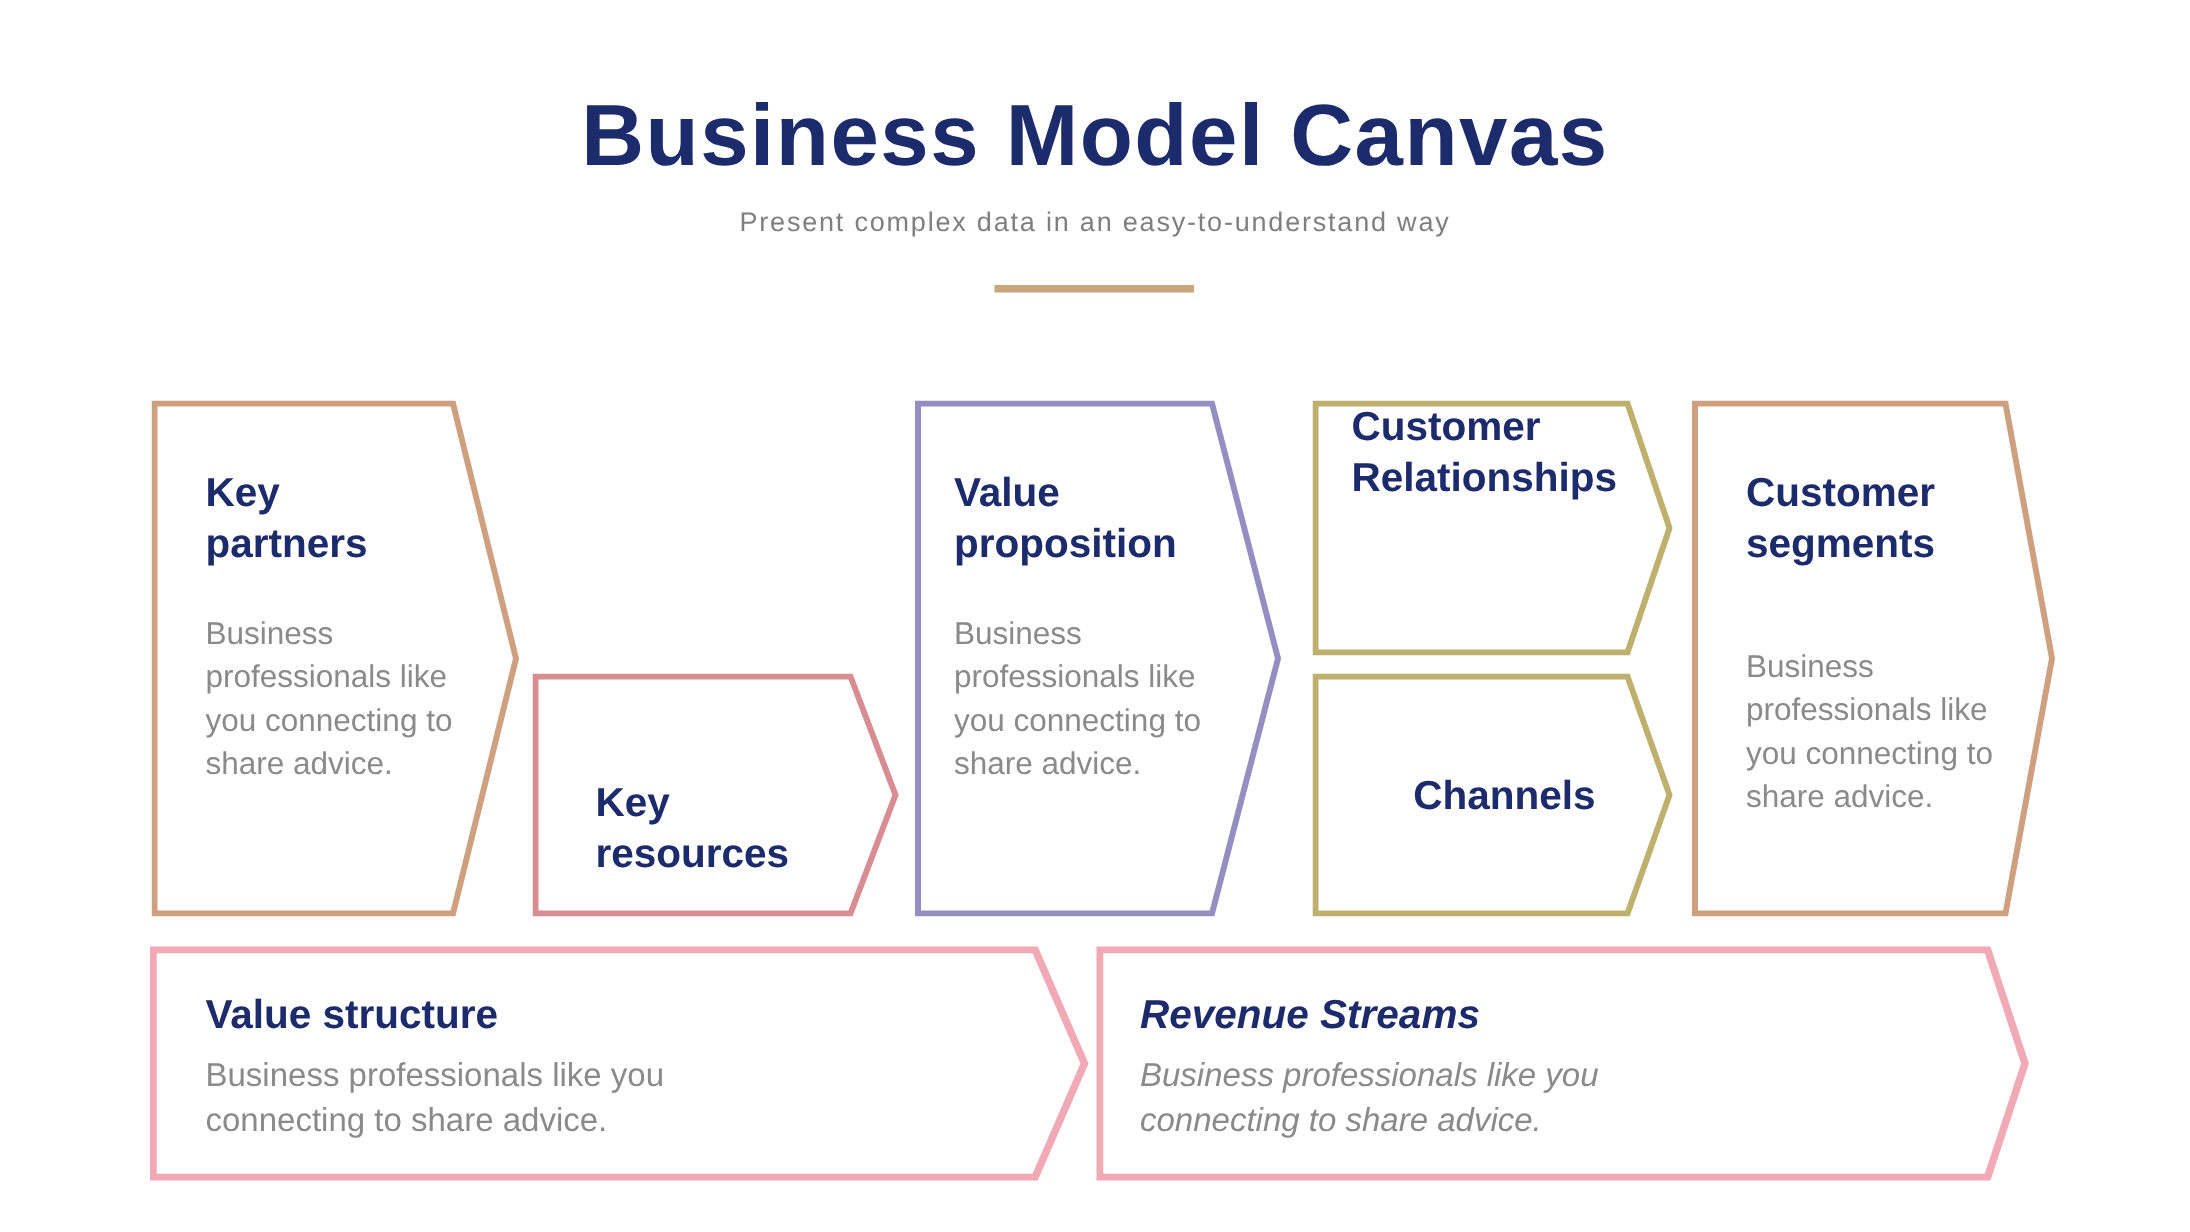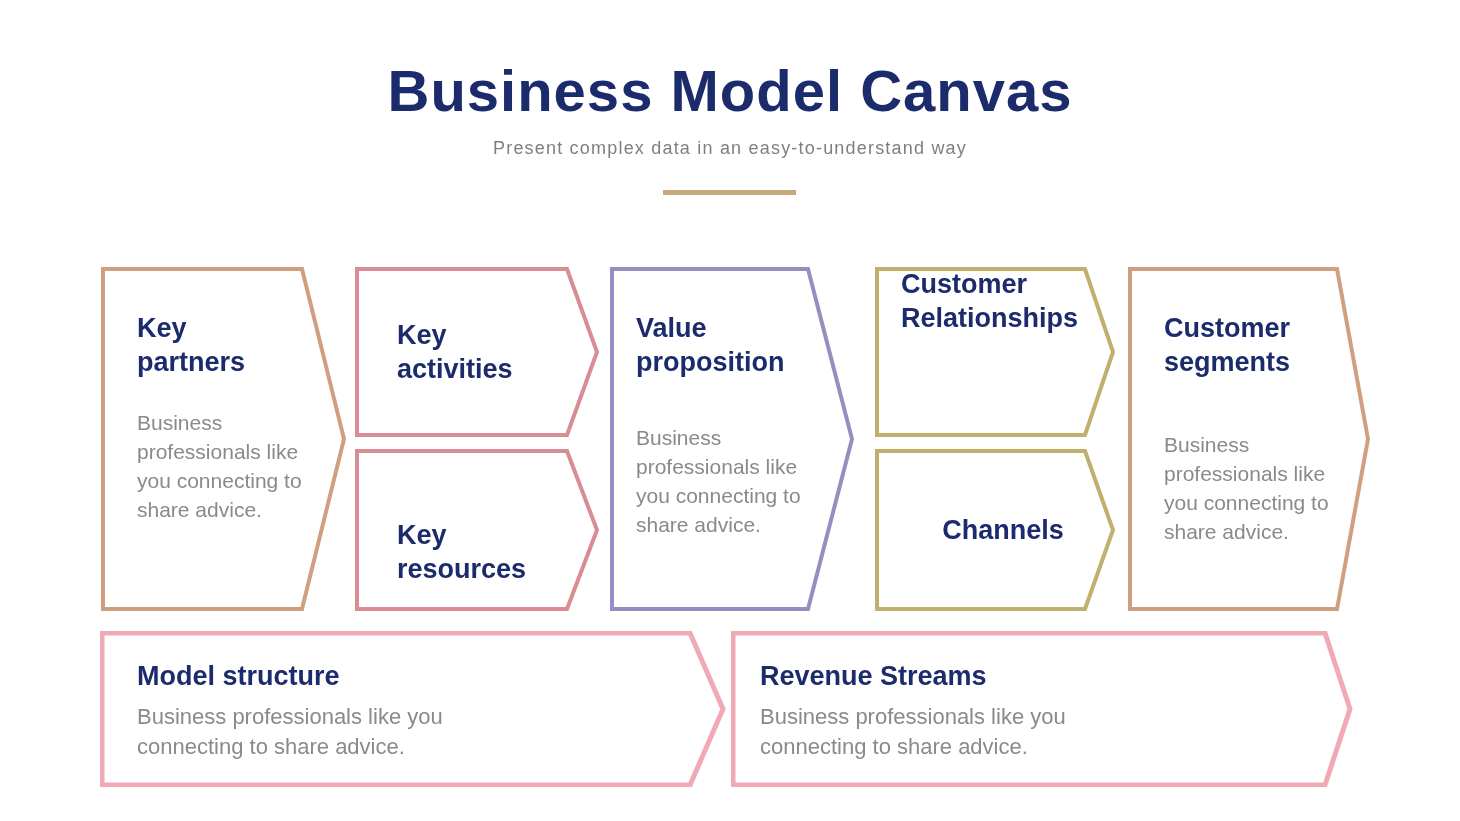--- a/index.html
+++ b/index.html
@@ -53,21 +53,21 @@
     margin-top:30px;
   }
 
   
   .key-partners            { left:101px; top:238px; width:246px; height:344px; }
   .key-partners .block-content { padding:44px 0 0 36px; }
   .key-partners .block-title   { max-width:165px; }
   .key-partners .block-desc    { width:182px; }
 
   .value-proposition       { left:610px; top:238px; width:246px; height:344px; }
-  .value-proposition .block-content { padding:44px 0 0 26px;gap:15px; }
+  .value-proposition .block-content { padding:44px 0 0 26px; }
   .value-proposition .block-title   { max-width:170px; }
   .value-proposition .block-desc    { width:185px; }
 
   .customer-segments       { left:1128px; top:238px; width:244px; height:344px; }
   .customer-segments .block-content { padding:44px 0 0 36px;gap:22px; }
   .customer-segments .block-title   { max-width:170px; }
   .customer-segments .block-desc    { width:180px; }
 
   
   .key-activities          { left:355px; top:238px; width:246px; height:170px; }
@@ -81,21 +81,21 @@
   .customer-relationships .block-content { justify-content:flex-start; padding-left:26px; }
   .customer-relationships .block-title   { max-width:200px; }
 
   .channels                { left:875px; top:420px; width:242px; height:162px; }
   .channels .block-content { justify-content:center; align-items:center; padding-right:34px; text-align:right;padding-left:48px; }
 
   
   .cost-structure          { left:100px; top:602px; width:627px; height:156px; }
   .cost-structure .block-content { padding:28px 0 0 37px; }
   .revenue-streams         { left:731px; top:602px; width:623px; height:156px; }
-  .revenue-streams .block-content { padding:28px 0 0 29px; }
+  .revenue-streams .block-content { padding:28px 0 0 29px;font-style:italic; }
   .cost-structure .block-desc,
   .revenue-streams .block-desc {
     font-size:22px; line-height:1.36; margin-top:9px; max-width:350px;
   }
 </style>
 </head>
 <body>
 
 <div class="canvas">
 
@@ -108,28 +108,20 @@
   <div class="block key-partners">
     <svg class="block-shape" width="246" height="344" viewBox="0 0 246 344" aria-hidden="true">
       <polygon points="2,2 201,2 243,172 201,342 2,342" fill="#ffffff" stroke-width="4" stroke-linejoin="miter" stroke="#cfa080"></polygon>
     </svg>
     <div class="block-content">
       <h2 class="block-title">Key partners</h2>
       <p class="block-desc">Business professionals like you connecting to share advice.</p>
     </div>
   </div>
 
-  <div class="block key-activities">
-    <svg class="block-shape" width="246" height="170" viewBox="0 0 246 170" aria-hidden="true">
-      <polygon points="2,2 212,2 242,85 212,168 2,168" fill="#ffffff" stroke-width="4" stroke-linejoin="miter" stroke="#d88d92"></polygon>
-    </svg>
-    <div class="block-content">
-      <h2 class="block-title">Key activities</h2>
-    </div>
-  </div>
 
   <div class="block key-resources">
     <svg class="block-shape" width="246" height="162" viewBox="0 0 246 162" aria-hidden="true">
       <polygon points="2,2 212,2 242,81 212,160 2,160" fill="#ffffff" stroke-width="4" stroke-linejoin="miter" stroke="#d88d92"></polygon>
     </svg>
     <div class="block-content">
       <h2 class="block-title">Key resources</h2>
     </div>
   </div>
 
@@ -169,21 +161,21 @@
       <h2 class="block-title">Customer segments</h2>
       <p class="block-desc">Business professionals like you connecting to share advice.</p>
     </div>
   </div>
 
   <div class="block cost-structure">
     <svg class="block-shape" width="627" height="156" viewBox="0 0 627 156" aria-hidden="true">
       <polygon points="2,2 590,2 623,78 590,154 2,154" fill="#ffffff" stroke-width="5" stroke-linejoin="miter" stroke="#f2a9b6"></polygon>
     </svg>
     <div class="block-content">
-      <h2 class="block-title">Model structure</h2>
+      <h2 class="block-title">Value structure</h2>
       <p class="block-desc">Business professionals like you connecting to share advice.</p>
     </div>
   </div>
 
   <div class="block revenue-streams">
     <svg class="block-shape" width="623" height="156" viewBox="0 0 623 156" aria-hidden="true">
       <polygon points="2,2 594,2 619,78 594,154 2,154" fill="#ffffff" stroke-width="5" stroke-linejoin="miter" stroke="#f2a9b6"></polygon>
     </svg>
     <div class="block-content">
       <h2 class="block-title">Revenue Streams</h2>

